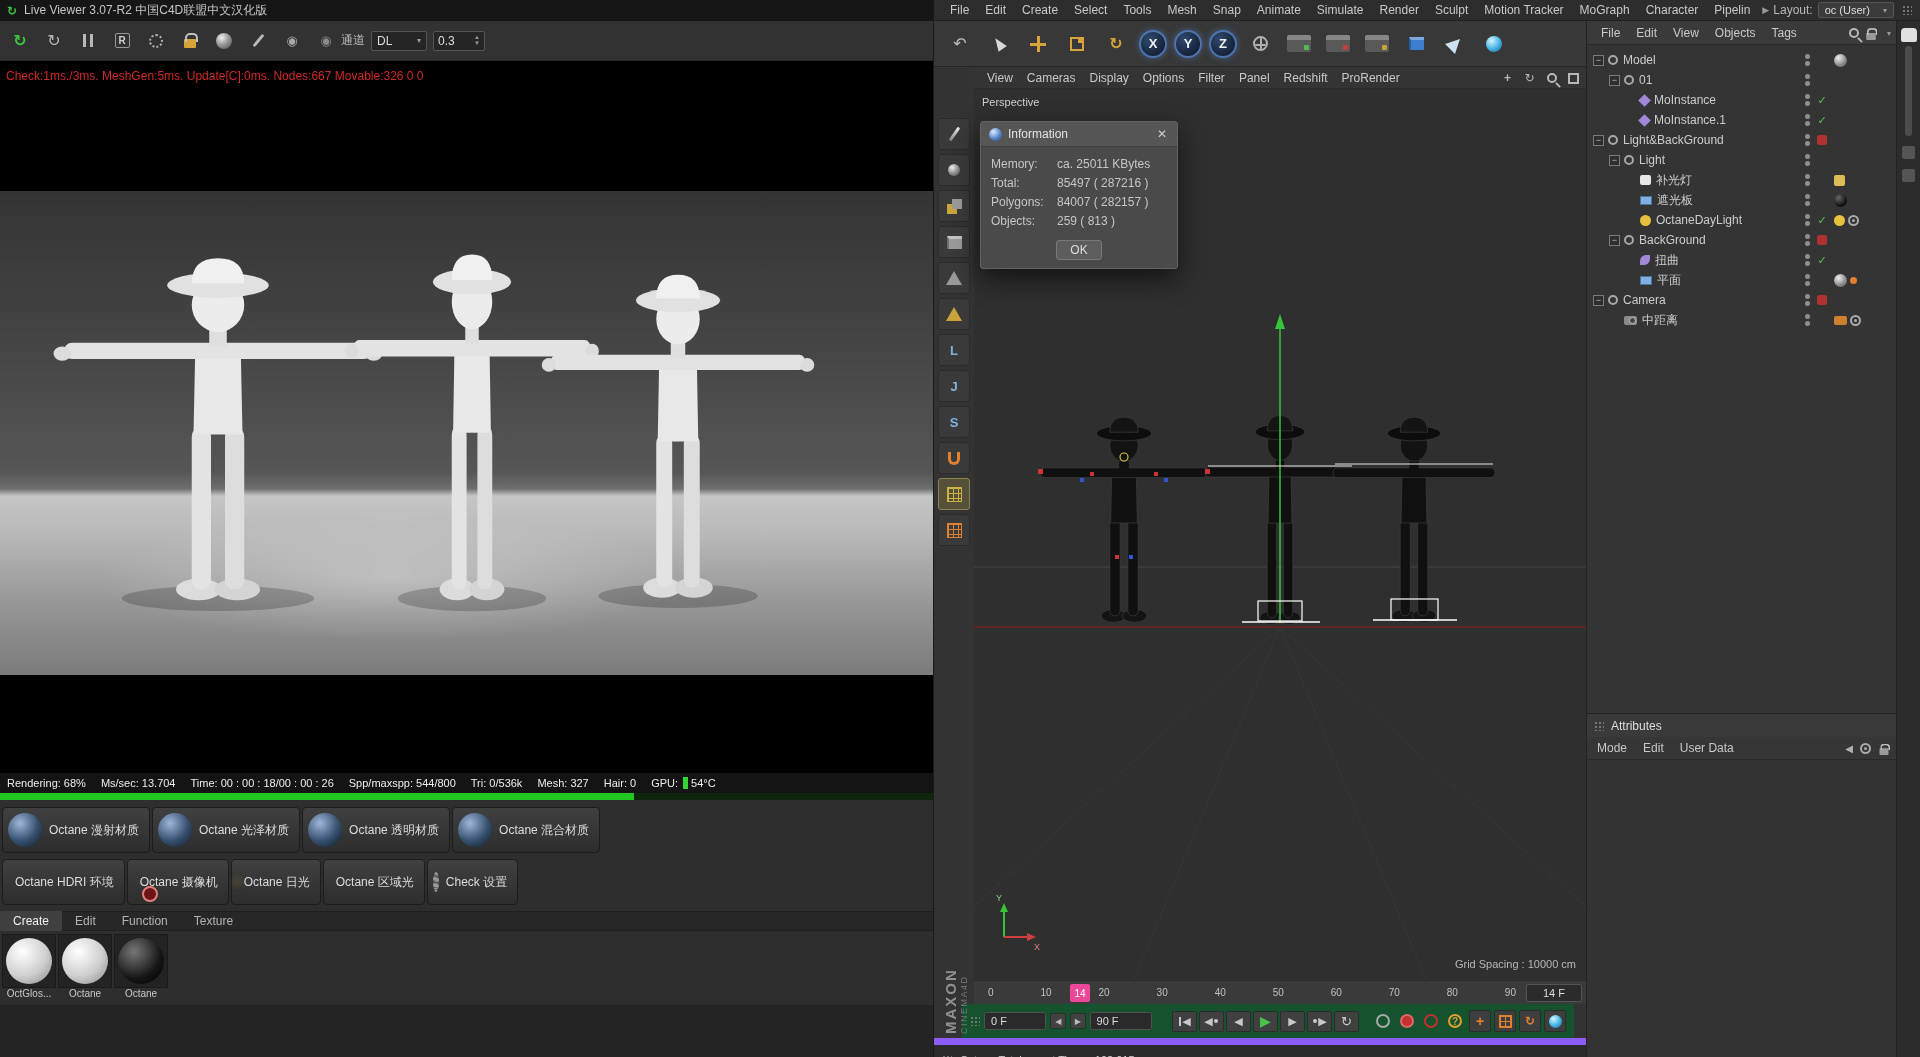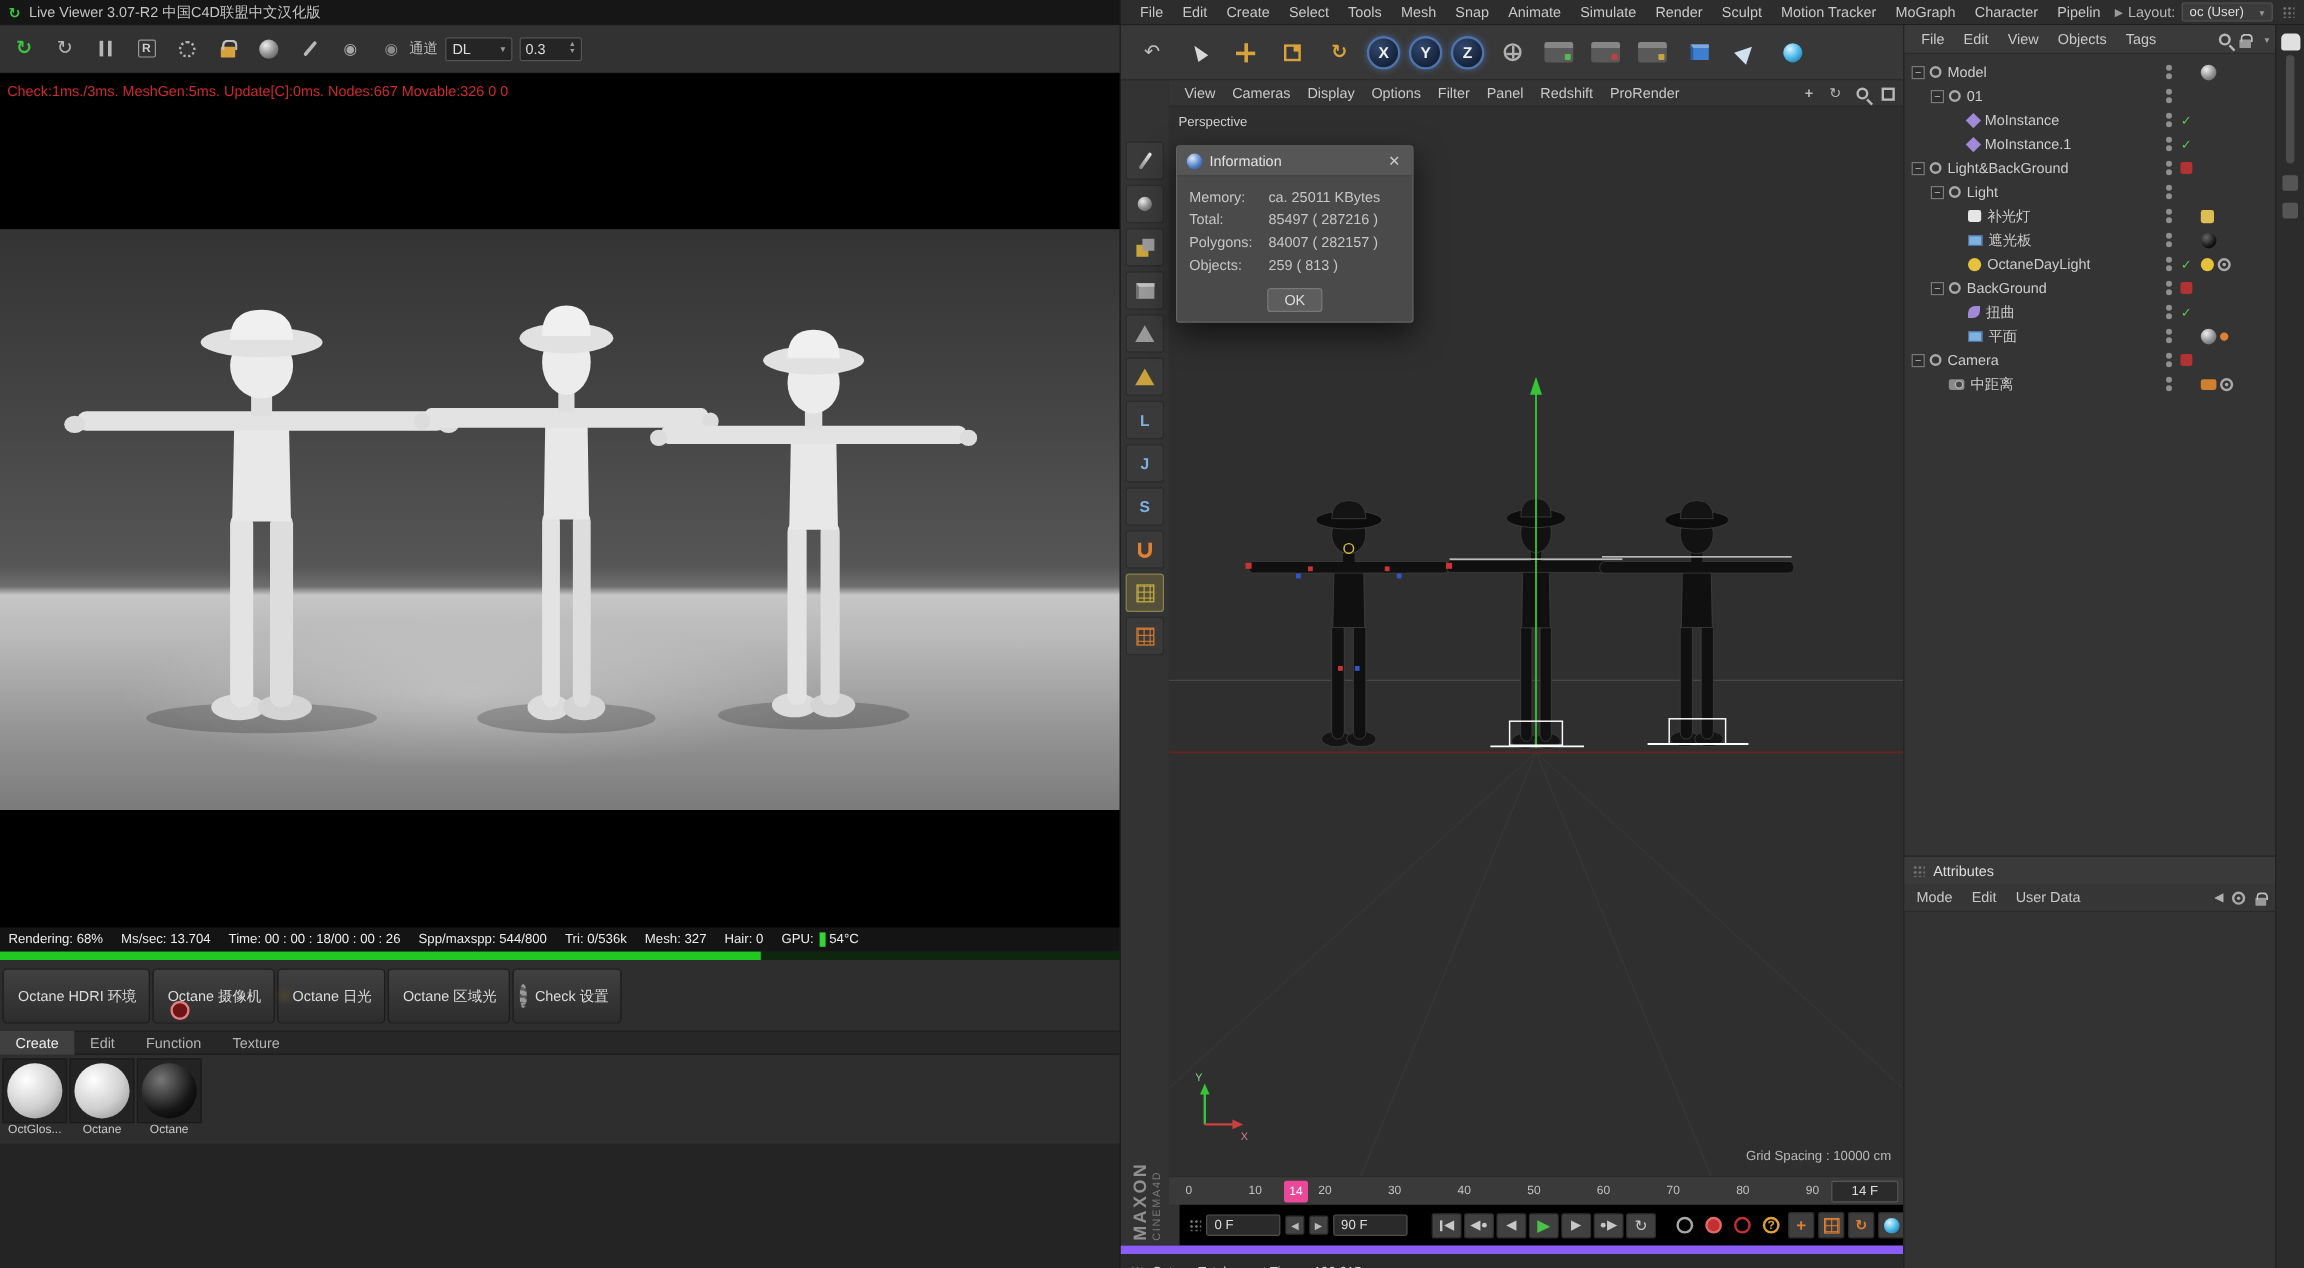--- a/index.html
+++ b/index.html
@@ -127,21 +127,21 @@
 .dlg-lab{width:66px;color:#c6c6c6}
 .dlg-val{color:#c6c6c6;white-space:nowrap}
 .dlg-ok{position:absolute;left:50%;transform:translateX(-50%);bottom:8px;width:46px;height:20px;background:#5d5d5d;border:1px solid #787878;border-radius:3px;color:#ddd;font-size:12px;font-family:inherit}
 
 .timeline{left:40px;top:980px;width:612px;height:24px;background:#3a3a3a;border-top:1px solid #2b2b2b}
 .tl-ruler{position:absolute;left:14px;right:70px;top:0;bottom:0;display:flex;justify-content:space-between}
 .tick{font-size:10px;color:#c0c0c0;line-height:24px}
 .tl-marker{position:absolute;left:96px;top:3px;width:20px;height:18px;background:#ec4899;border-radius:2px;color:#fff;font-size:10px;display:flex;align-items:center;justify-content:center}
 .tl-framebox{position:absolute;right:4px;top:3px;width:56px;height:18px;background:#2b2b2b;border:1px solid #555;border-radius:2px;color:#ddd;font-size:11px;display:flex;align-items:center;justify-content:center}
 
-.playbar{left:49px;top:1004px;width:612px;height:34px;background:#000000;padding:0 8px;gap:4px;display:flex;align-items:center}
+.playbar{left:28px;top:1004px;width:612px;height:34px;background:#14532d;padding:0 8px;gap:4px;display:flex;align-items:center}
 .range-box{width:64px;height:18px;background:#2a2a2a;border:1px solid #505050;border-radius:2px;padding:0 6px;font-size:11px;color:#ddd;display:flex;align-items:center}
 .mini-arrow{width:16px;height:16px;display:flex;align-items:center;justify-content:center;background:#424242;border:1px solid #2d2d2d;border-radius:2px;color:#bbb;font-size:8px}
 #transport{margin-left:16px;gap:2px;display:flex}
 .tp{width:25px;height:21px;background:#404040;border:1px solid #2b2b2b;border-radius:2px;color:#c8c8c8;font-size:11px}
 .tbar{width:2px;height:9px;background:#c8c8c8;display:inline-block;margin:0 1px}
 .tdot{width:4px;height:4px;border-radius:50%;background:#c8c8c8;display:inline-block;margin:0 1px}
 #record-cluster{margin-left:10px;gap:4px;display:flex}
 .rc{width:20px;height:21px}
 .rec{width:14px;height:14px;border-radius:50%;border:2px solid #a8a8a8;display:flex;align-items:center;justify-content:center}
 .rec.red{background:#c23030;border-color:#e06868}
@@ -298,20 +298,38 @@
           <span class="seg">GPU:</span>
         </span>
       <span class="gpu-bar"></span>
       <span>54°C</span>
     </div>
     <div class="lv-progress">
         <div id="lv-progress-fill" style="width: 68%;"></div>
       </div>
 
     <div class="lv-mats">
+      <div class="mat-row" id="mat-row1">
+          <div class="matbtn">
+            <span class="ball navy"></span>
+            <span class="matlab">Octane 漫射材质</span>
+          </div>
+          <div class="matbtn">
+            <span class="ball navy"></span>
+            <span class="matlab">Octane 光泽材质</span>
+          </div>
+          <div class="matbtn">
+            <span class="ball navy"></span>
+            <span class="matlab">Octane 透明材质</span>
+          </div>
+          <div class="matbtn">
+            <span class="ball navy"></span>
+            <span class="matlab">Octane 混合材质</span>
+          </div>
+        </div>
       <div class="mat-row" id="mat-row2">
           <div class="matbtn">
             <span class="mat-ic"><span class="ball hdri"></span></span>
             <span class="matlab">Octane HDRI 环境</span>
           </div>
           <div class="matbtn">
             <span class="mat-ic"><span class="shp-camred"></span></span>
             <span class="matlab">Octane 摄像机</span>
           </div>
           <div class="matbtn">

